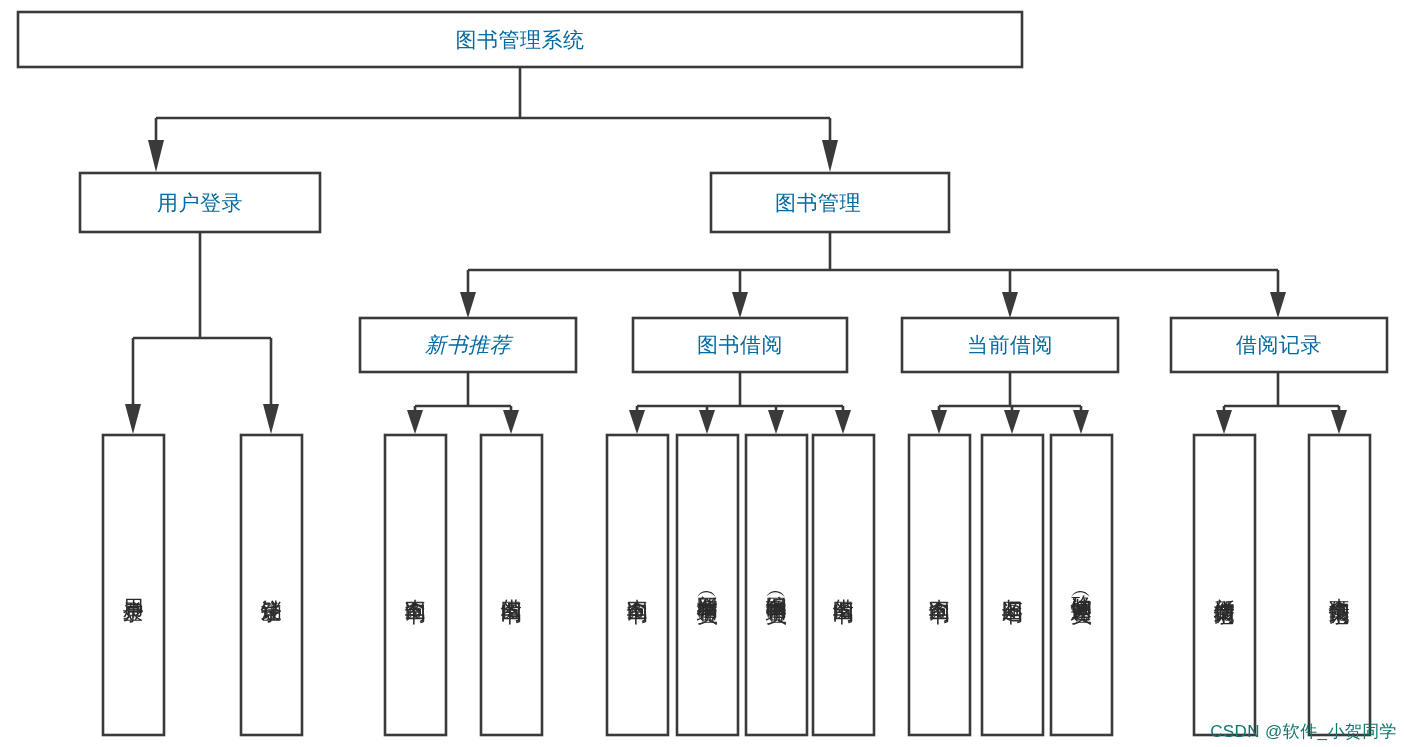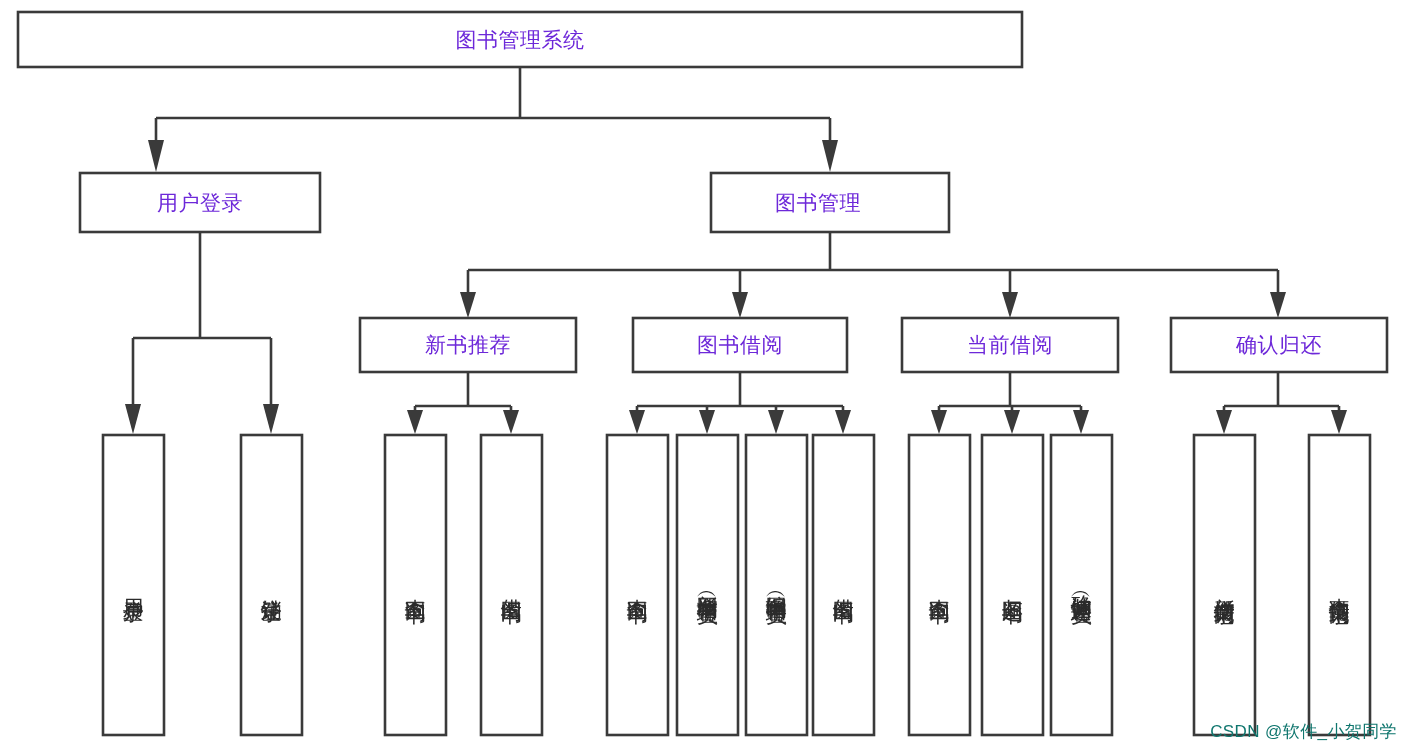--- a/index.html
+++ b/index.html
@@ -40,21 +40,21 @@
   }
   .arrow-head {
     fill: #3a3a3a;
     stroke: none;
   }
   .node-label-h {
     position: absolute;
     display: flex;
     align-items: center;
     justify-content: center;
-    color: #6d28d9;
+    color: #0369a1;
     font-family: "Liberation Sans", "DejaVu Sans", sans-serif;
     font-size: 21px;
     line-height: 1.1;
     letter-spacing: 0.5px;
     white-space: nowrap;
     pointer-events: none;
   }
   .node-label-v {
     position: absolute;
     display: flex;
@@ -188,24 +188,24 @@
 
     <rect class="node-box" x="1194" y="435" width="61" height="300"></rect>
     <rect class="node-box" x="1309" y="435" width="61" height="300"></rect>
   </svg>
 
   <div class="node-label-h" style="left:18px; top:12px; width:1004px; height:55px;">图书管理系统</div>
 
   <div class="node-label-h" style="left:80px; top:173px; width:240px; height:59px;">用户登录</div>
   <div class="node-label-h" style="left:711px; top:173px; width:214px; height:59px;">图书管理</div>
 
-  <div class="node-label-h" style="left:360px; top:318px; width:216px; height:54px;">新书推荐</div>
+  <div class="node-label-h" style="left:360px; top:318px; width:216px; height:54px;font-style:italic;">新书推荐</div>
   <div class="node-label-h" style="left:633px; top:318px; width:214px; height:54px;">图书借阅</div>
   <div class="node-label-h" style="left:902px; top:318px; width:216px; height:54px;border-radius:21px;">当前借阅</div>
-  <div class="node-label-h" style="left:1171px; top:318px; width:216px; height:54px;">确认归还</div>
+  <div class="node-label-h" style="left:1171px; top:318px; width:216px; height:54px;">借阅记录</div>
 
   <div class="node-label-v" style="left:103px; top:435px; width:61px; height:300px;">用户登录</div>
   <div class="node-label-v" style="left:241px; top:435px; width:61px; height:300px;">注销登录</div>
 
   <div class="node-label-v" style="left:385px; top:435px; width:61px; height:300px;">查询图书</div>
   <div class="node-label-v" style="left:481px; top:435px; width:61px; height:300px;">借阅图书</div>
 
   <div class="node-label-v" style="left:607px; top:435px; width:61px; height:300px;">查询图书</div>
   <div class="node-label-v" style="left:677px; top:435px; width:61px; height:300px;">新增图书（管理员）</div>
   <div class="node-label-v" style="left:746px; top:435px; width:61px; height:300px;">编辑图书（管理员）</div>

